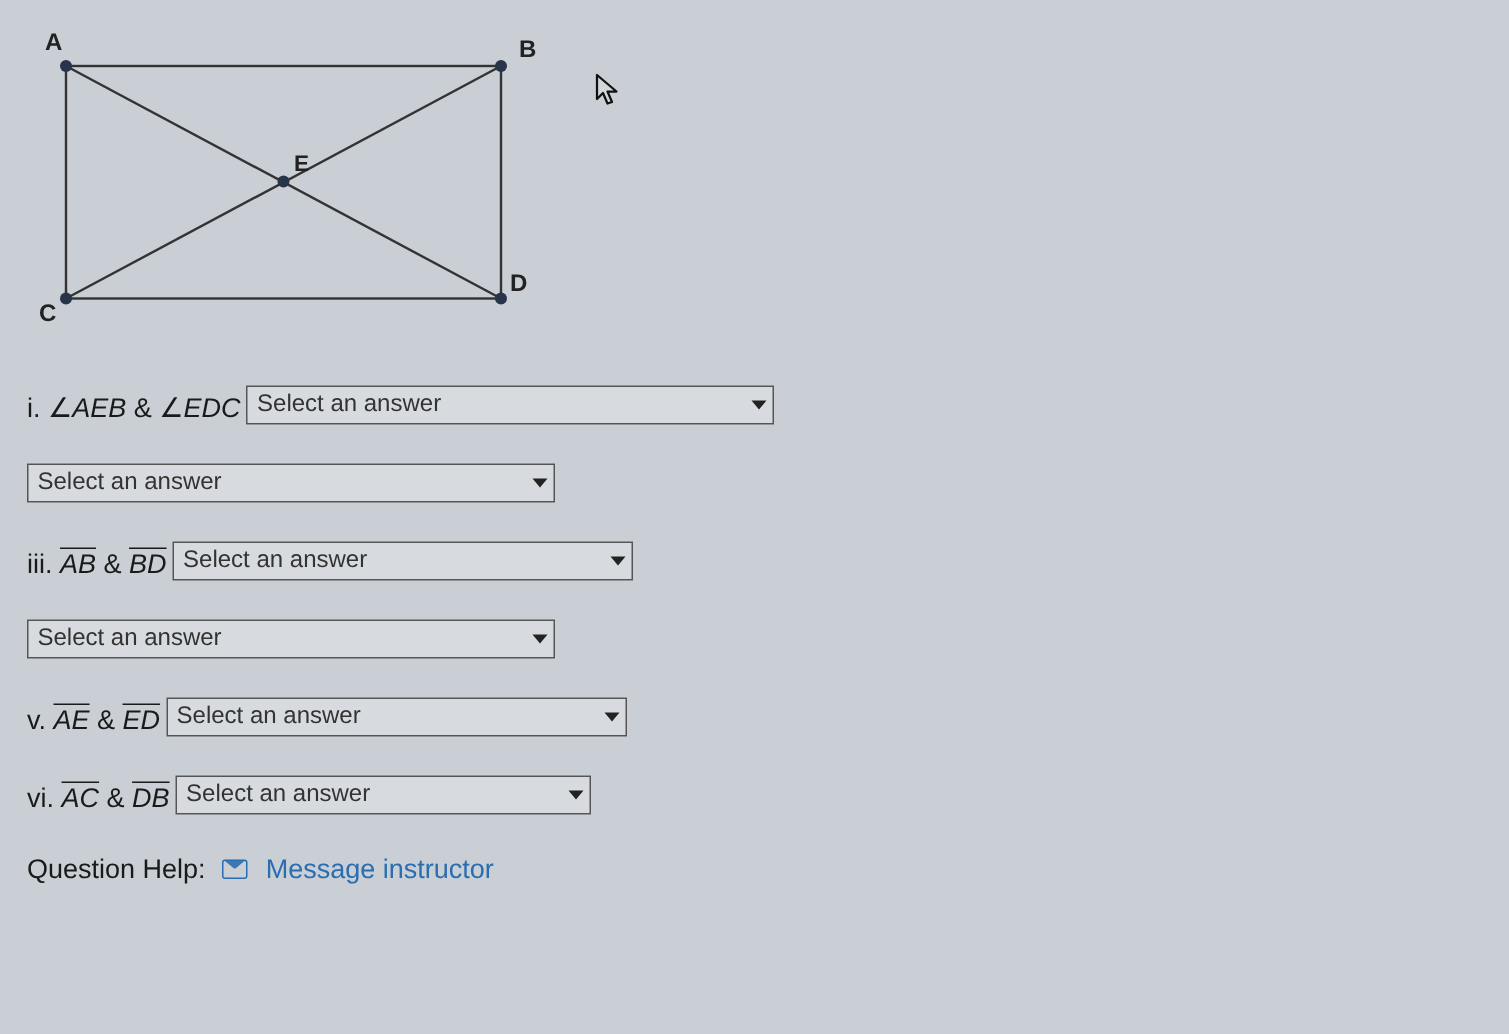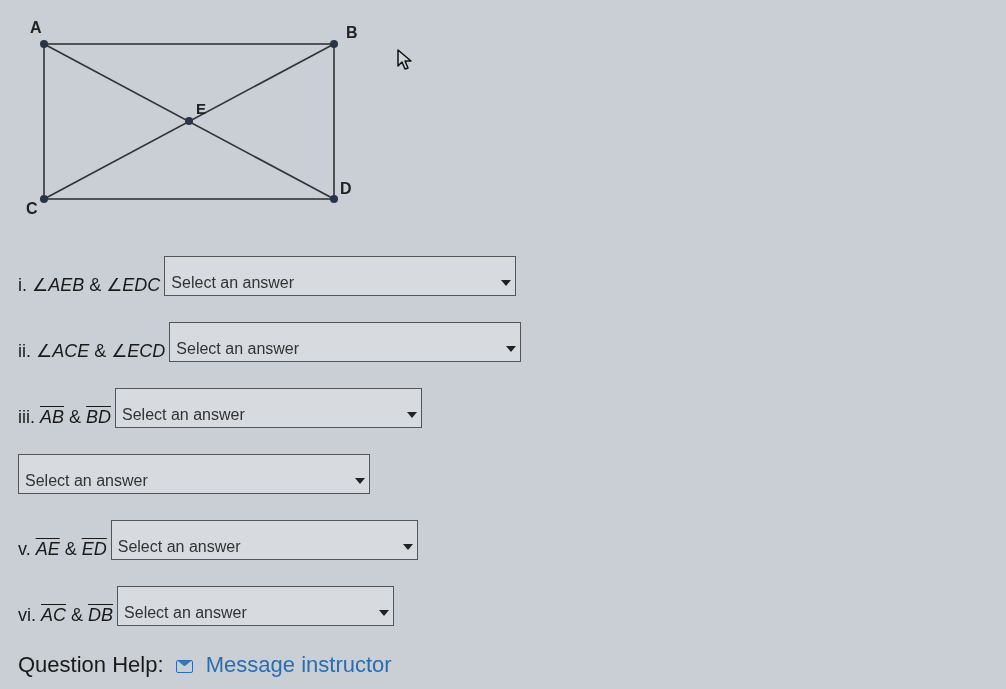--- a/index.html
+++ b/index.html
@@ -4,24 +4,24 @@
 <style>
 html,body{margin:0;padding:0;width:1006px;height:689px;overflow:hidden;font-family:Arial,Helvetica,sans-serif;background:#c9cfd4;color:#1a1a1a}
 .page{padding:8px 18px 18px 18px}
 .prompt{font-size:18px;line-height:1.35;margin-bottom:10px}
 .italic{font-style:italic}
 svg.cursor{position:absolute;left:396px;top:48px}
 .diagram{margin:8px 0 20px 4px}
 .row{display:flex;align-items:flex-end;margin:26px 0;font-size:18px}
 .row .lab{margin-right:4px;white-space:pre}
 .ov{text-decoration:overline}
-.dropdown{display:flex;align-items:center;justify-content:space-between;border:1px solid #555;background:#d7dbdf;padding:15px 4px 1px 6px;font-size:16px;color:#222;min-height:22px}
+.dropdown{display:flex;align-items:center;justify-content:space-between;border:1px solid #555;background:#d7dbdf;padding:1px 4px 1px 6px;font-size:16px;color:#222;min-height:22px}
 .dropdown .ph{color:#333}
 .caret{width:0;height:0;border-left:5px solid transparent;border-right:5px solid transparent;border-top:6px solid #222;margin-left:6px}
-.help{margin-top:26px;font-size:22px}
+.help{margin-top:26px;font-size:18px}
 .help a{color:#2a6db0;text-decoration:none;margin-left:4px}
 .mail{display:inline-block;width:15px;height:11px;border:1.3px solid #2a6db0;border-radius:2px;position:relative;margin:0 3px -1px 6px}
 .mail:before{content:"";position:absolute;left:0;right:0;top:0;height:0;border-left:7.5px solid transparent;border-right:7.5px solid transparent;border-top:6px solid #2a6db0;opacity:.0}
 .mail:after{content:"";position:absolute;left:1px;right:1px;top:0;height:0;border-left:6.5px solid transparent;border-right:6.5px solid transparent;border-top:5px solid #2a6db0;opacity:.9}
 </style>
 </head>
 <body>
 
 <div class="page">
 
@@ -49,21 +49,20 @@
 
   <div class="row">
     <span class="lab"><span>i. </span><span>∠</span><span class="italic">AEB</span><span> &amp; ∠</span><span class="italic">EDC</span></span>
     <div class="dropdown" style="width:340px">
       <span class="ph">Select an answer</span>
       <span class="caret"></span>
     </div>
   </div>
 
   <div class="row">
-    <span class="lab"><span>ii. </span><span>∠</span><span class="italic">ACE</span><span> &amp; ∠</span><span class="italic">ECD</span></span>
     <div class="dropdown" style="width:340px">
       <span class="ph">Select an answer</span>
       <span class="caret"></span>
     </div>
   </div>
 
   <div class="row">
     <span class="lab"><span>iii. </span><span class="ov italic">AB</span><span> &amp; </span><span class="ov italic">BD</span></span>
     <div class="dropdown" style="width:295px">
       <span class="ph">Select an answer</span>

